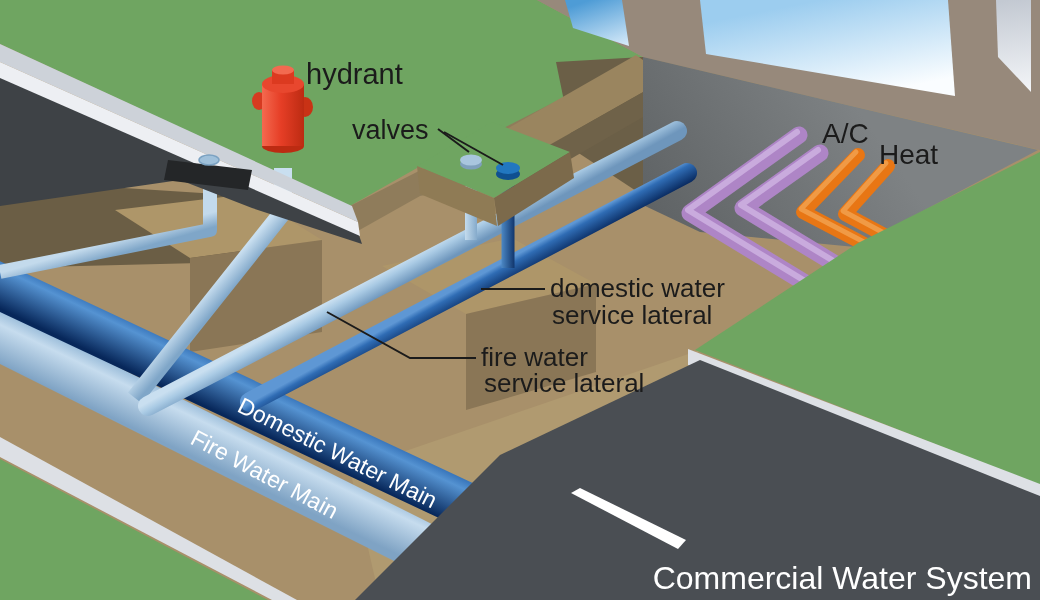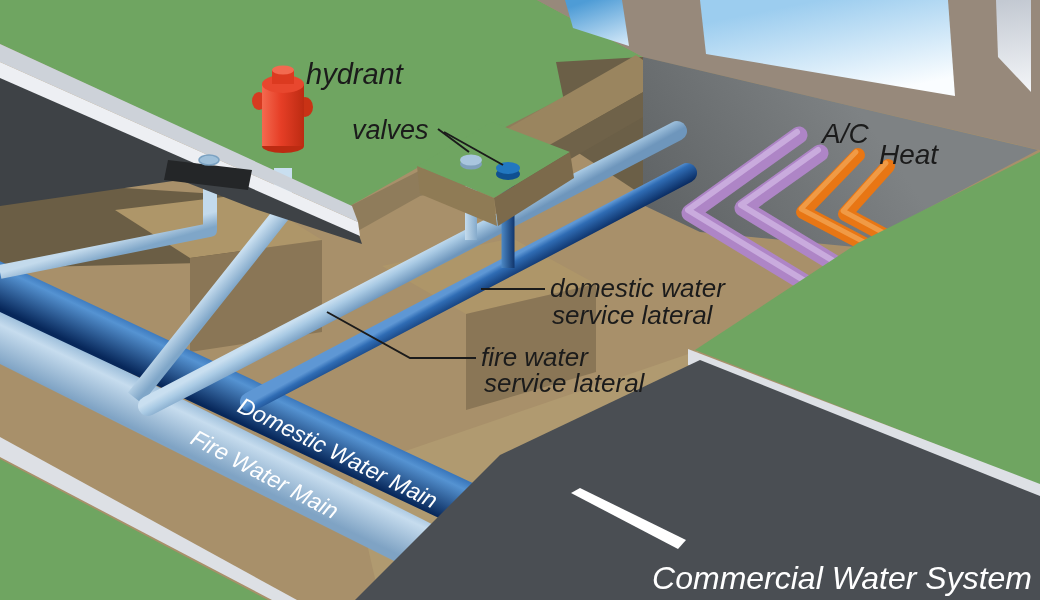--- a/index.html
+++ b/index.html
@@ -1,16 +1,16 @@
 <!DOCTYPE html>
 <html><head>
 <meta charset="utf-8">
 <style>
   html,body{margin:0;padding:0;background:#222;}
-  #stage{width:1040px;height:600px;position:relative;overflow:hidden;background:#b91c1c;font-style:italic;}
+  #stage{width:1040px;height:600px;position:relative;overflow:hidden;background:#b91c1c;}
   svg{display:block;}
   text{font-family:"Liberation Sans","DejaVu Sans",sans-serif;}
   .callout{fill:#1B1B1B;}
   .pipe-text{fill:#FFFFFF;}
   .leader{stroke:#1B1B1B;stroke-width:2;fill:none;}
 </style>
 </head>
 <body>
 
 <div id="stage">

